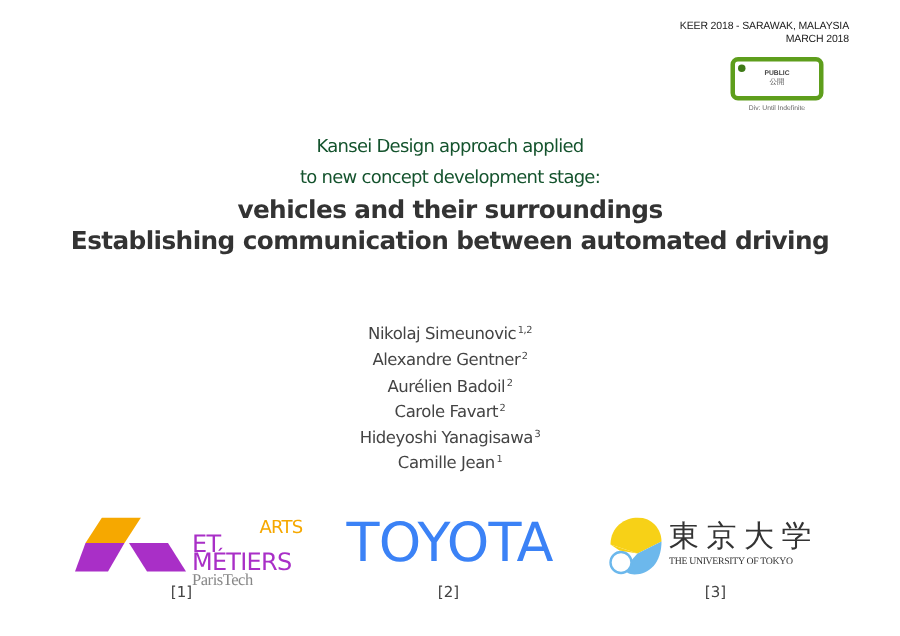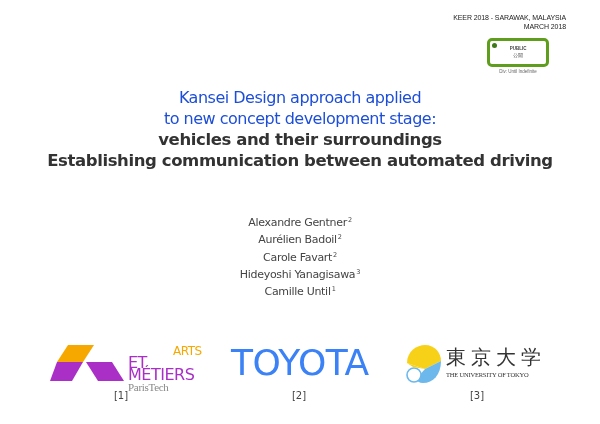--- a/index.html
+++ b/index.html
@@ -58,23 +58,23 @@
       color: #666;
     }
     .title {
       position: absolute;
       left: 0; top: 87px;
       width: 600px;
       text-align: center;
       font-family: "DejaVu Sans", sans-serif;
     }
     .title .sub {
-      font-size: 16px;
+      font-size: 12px;
       line-height: 21px;
-      color: #1d4ed8;
+      color: #14532d;
       letter-spacing: -0.5px;
     }
     .title .main {
       font-size: 16.5px;
       line-height: 21px;
       font-weight: bold;
       color: #333;
       letter-spacing: -0.4px;
     }
     .authors {
@@ -169,25 +169,26 @@
 <div class="badge-note">Div: Until Indefinite</div>
 
 <div class="title">
   <div class="sub">Kansei Design approach applied</div>
   <div class="sub">to new concept development stage:</div>
   <div class="main">vehicles and their surroundings</div>
   <div class="main">Establishing communication between automated driving</div>
 </div>
 
 <div class="authors">
+  <div><span>Nikolaj Simeunovic</span><sup>1,2</sup></div>
   <div><span>Alexandre Gentner</span><sup>2</sup></div>
   <div><span>Aurélien Badoil</span><sup>2</sup></div>
   <div><span>Carole Favart</span><sup>2</sup></div>
   <div><span>Hideyoshi Yanagisawa</span><sup>3</sup></div>
-  <div><span>Camille Until</span><sup>1</sup></div>
+  <div><span>Camille Jean</span><sup>1</sup></div>
 </div>
 
 <div class="logo-am">
   <svg width="76" height="38" viewBox="0 0 76 38" style="position:absolute;left:0;top:0;">
     <polygon points="18,0 44,0 33,17 7,17" fill="#f6a800"></polygon>
     <polygon points="7,17 33,17 22,36 0,36" fill="#a92fc7"></polygon>
     <polygon points="36,17 62,17 74,36 48,36" fill="#a92fc7"></polygon>
   </svg>
   <div class="am-text">
     <div class="am-t1">ARTS</div>

